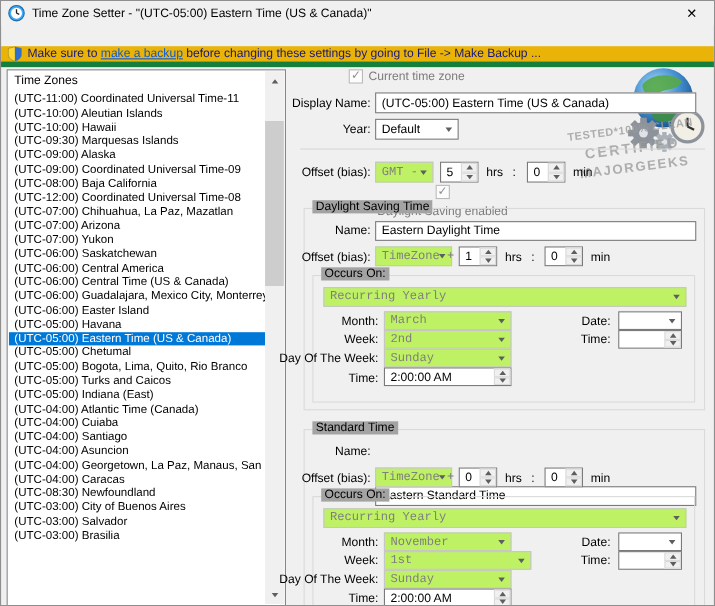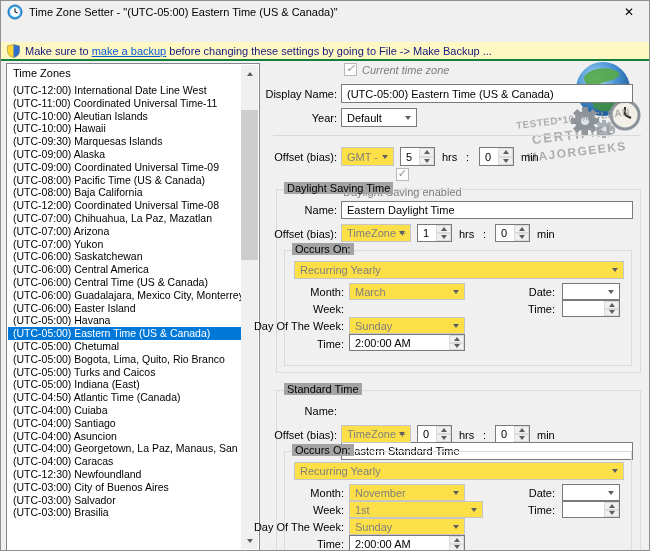--- a/index.html
+++ b/index.html
@@ -11,41 +11,41 @@
   
   .titlebar { position:absolute; top:0; left:0; right:0; height:22px; background:#f0f0f0; display:flex; align-items:center; padding-left:6px; gap:6px; }
   .title-text { font-size:11px; white-space:nowrap; }
   .close-btn { position:absolute; right:0; top:0; width:40px; height:22px; display:flex; align-items:center; justify-content:center; font-size:12px; cursor:default; }
 
   
   .menubar { position:absolute; top:22px; left:0; right:0; height:19px; background:#f0f0f0; display:flex; align-items:center; padding-left:2px; }
   .menu-item { padding:2px 7px; white-space:nowrap; }
 
   
-  .banner { position:absolute; top:41px; left:0; right:0; height:19px; background:#fef9c3; border-bottom:2px solid #15803d; display:flex; align-items:center; padding-left:6px; gap:5px; color:#17177a; }
+  .banner { position:absolute; top:41px; left:0; right:0; height:19px; background:#eab308; border-bottom:5px solid #15803d; display:flex; align-items:center; padding-left:6px; gap:5px; color:#17177a; }
   .banner a { color:#0b5bd3; text-decoration:underline; cursor:pointer; }
 
   
   .list-panel { position:absolute; left:5px; top:62px; width:254px; height:488px; background:#fff; border:1px solid #828790; }
   .list-header { position:absolute; left:6px; top:3px; }
   .tz-list { position:absolute; left:1px; right:18px; top:20px; bottom:1px; overflow:hidden; }
   .tz-row { height:12.8px; line-height:12.8px; padding-left:5px; font-size:10.5px; white-space:nowrap; overflow:hidden; }
   .tz-row.selected { background:#0078d7; color:#fff; }
   .scrollbar { position:absolute; top:1px; right:1px; bottom:1px; width:17px; background:#f0f0f0; }
   .sb-arrow { position:absolute; left:0; width:17px; height:17px; display:flex; align-items:center; justify-content:center; background:#f0f0f0; }
   .sb-arrow.up { top:0; } .sb-arrow.down { bottom:0; }
   .sb-thumb { position:absolute; left:0; top:45px; width:17px; height:150px; background:#cdcdcd; }
 
   
   .lbl { position:absolute; text-align:right; white-space:nowrap; }
   .lbl-l { position:absolute; white-space:nowrap; }
   .tb, .combo, .spin { position:absolute; background:#fff; border:1px solid #7a7a7a; }
   .tb .val, .combo .val, .spin .val { position:absolute; left:5px; top:50%; transform:translateY(-50%); white-space:nowrap; }
   .combo .arrow { position:absolute; right:0; top:0; bottom:0; width:16px; display:flex; align-items:center; justify-content:center; }
-  .combo.disabled { background:#fde047; border-color:#c6c6c6; color:#7f7f7f; }
+  .combo.disabled { background:#bef264; border-color:#c6c6c6; color:#7f7f7f;font-family:Liberation Mono, monospace; }
   .spin .btns { position:absolute; right:0; top:0; bottom:0; width:15px; display:flex; flex-direction:column; }
   .sb2 { flex:1; background:#f0f0f0; border:1px solid #dadada; display:flex; align-items:center; justify-content:center; }
   .tri { width:0; height:0; display:block; }
   .tri-u { border-left:3px solid transparent; border-right:3px solid transparent; border-bottom:4px solid #5e5e5e; }
   .tri-d { border-left:3px solid transparent; border-right:3px solid transparent; border-top:4px solid #5e5e5e; }
   .sep { position:absolute; height:1px; background:#d8d8d8; }
 
   .checkbox { position:absolute; display:flex; align-items:center; gap:5px; color:#7c7c7c; }
   .cb-box { width:13px; height:13px; background:#fcfcfc; border:1px solid #b9b9b9; position:relative; flex:none; }
   .cb-box.checked::after { content:"✓"; position:absolute; left:1px; top:-2px; font-size:11px; color:#8f8f8f; }
@@ -128,67 +128,65 @@
   </svg>
   <div class="wm-stamp">
     <div class="wm-l1">TESTED*100% CLEAN</div>
     <div class="wm-l2">CERTIFIED</div>
     <div class="wm-l3">MAJORGEEKS</div>
   </div>
 
   <div class="list-panel">
     <div class="list-header">Time Zones</div>
     <div class="tz-list">
-        <div class="tz-row">(UTC-12:00) International Date Line West</div>
         <div class="tz-row">(UTC-11:00) Coordinated Universal Time-11</div>
         <div class="tz-row">(UTC-10:00) Aleutian Islands</div>
         <div class="tz-row">(UTC-10:00) Hawaii</div>
         <div class="tz-row">(UTC-09:30) Marquesas Islands</div>
         <div class="tz-row">(UTC-09:00) Alaska</div>
         <div class="tz-row">(UTC-09:00) Coordinated Universal Time-09</div>
-        <div class="tz-row">(UTC-08:00) Pacific Time (US &amp; Canada)</div>
         <div class="tz-row">(UTC-08:00) Baja California</div>
         <div class="tz-row">(UTC-12:00) Coordinated Universal Time-08</div>
         <div class="tz-row">(UTC-07:00) Chihuahua, La Paz, Mazatlan</div>
         <div class="tz-row">(UTC-07:00) Arizona</div>
         <div class="tz-row">(UTC-07:00) Yukon</div>
         <div class="tz-row">(UTC-06:00) Saskatchewan</div>
         <div class="tz-row">(UTC-06:00) Central America</div>
         <div class="tz-row">(UTC-06:00) Central Time (US &amp; Canada)</div>
         <div class="tz-row">(UTC-06:00) Guadalajara, Mexico City, Monterrey</div>
         <div class="tz-row">(UTC-06:00) Easter Island</div>
         <div class="tz-row">(UTC-05:00) Havana</div>
         <div class="tz-row selected">(UTC-05:00) Eastern Time (US &amp; Canada)</div>
         <div class="tz-row">(UTC-05:00) Chetumal</div>
         <div class="tz-row">(UTC-05:00) Bogota, Lima, Quito, Rio Branco</div>
         <div class="tz-row">(UTC-05:00) Turks and Caicos</div>
         <div class="tz-row">(UTC-05:00) Indiana (East)</div>
-        <div class="tz-row">(UTC-04:50) Atlantic Time (Canada)</div>
+        <div class="tz-row">(UTC-04:00) Atlantic Time (Canada)</div>
         <div class="tz-row">(UTC-04:00) Cuiaba</div>
         <div class="tz-row">(UTC-04:00) Santiago</div>
         <div class="tz-row">(UTC-04:00) Asuncion</div>
         <div class="tz-row">(UTC-04:00) Georgetown, La Paz, Manaus, San Juan</div>
         <div class="tz-row">(UTC-04:00) Caracas</div>
-        <div class="tz-row">(UTC-12:30) Newfoundland</div>
+        <div class="tz-row">(UTC-08:30) Newfoundland</div>
         <div class="tz-row">(UTC-03:00) City of Buenos Aires</div>
         <div class="tz-row">(UTC-03:00) Salvador</div>
         <div class="tz-row">(UTC-03:00) Brasilia</div>
       </div>
     <div class="scrollbar">
       <div class="sb-arrow up">
           <i class="tri tri-u"></i>
         </div>
       <div class="sb-thumb"></div>
       <div class="sb-arrow down">
           <i class="tri tri-d"></i>
         </div>
     </div>
   </div>
 
-  <label class="checkbox" style="left:343px;top:62px;font-style:italic;">
+  <label class="checkbox" style="left:316px;top:62px;">
     <span class="cb-box checked"></span>
     <span>Current time zone</span>
   </label>
 
   <div class="lbl" style="left:238px;top:87px;width:98px;">Display Name:</div>
   <div class="tb" style="left:340px;top:83px;width:292px;height:19px;">
     <span class="val">(UTC-05:00) Eastern Time (US &amp; Canada)</span>
   </div>
 
   <div class="lbl" style="left:238px;top:111px;width:98px;">Year:</div>
@@ -299,20 +297,26 @@
   </div>
   <div class="lbl" style="left:492px;top:285px;width:62px;">Date:</div>
   <div class="combo" style="left:561px;top:282px;width:58px;height:17px;">
     <span class="val"></span>
     <span class="arrow">
         <i class="tri tri-d"></i>
       </span>
   </div>
 
   <div class="lbl" style="left:243px;top:302px;width:100px;">Week:</div>
+  <div class="combo disabled" style="left:348px;top:299px;width:116px;height:17px;">
+    <span class="val">2nd</span>
+    <span class="arrow">
+        <i class="tri tri-d"></i>
+      </span>
+  </div>
   <div class="lbl" style="left:492px;top:302px;width:62px;">Time:</div>
   <div class="spin" style="left:561px;top:299px;width:58px;height:17px;">
     <span class="val"></span>
     <span class="btns">
         <span class="sb2">
           <i class="tri tri-u"></i>
         </span>
         <span class="sb2">
           <i class="tri tri-d"></i>
         </span>

